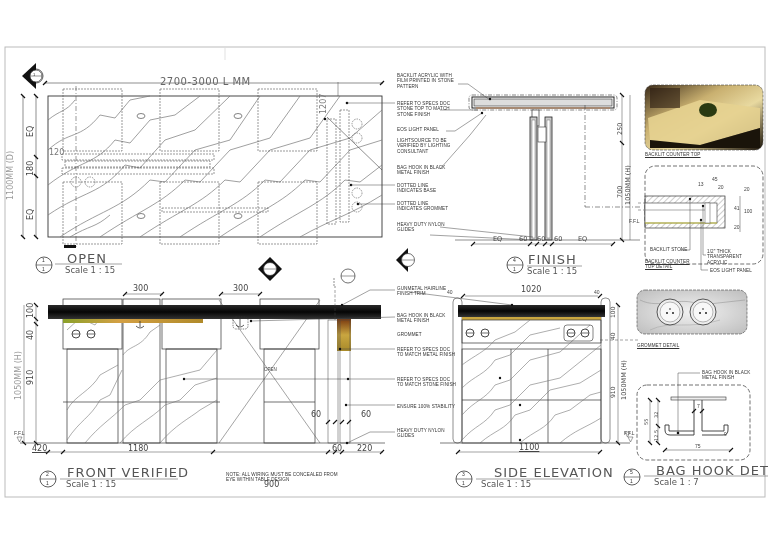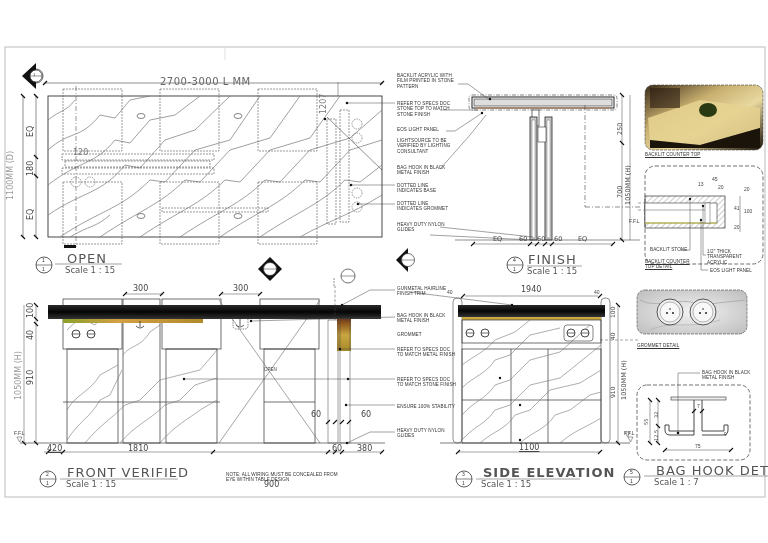--- a/index.html
+++ b/index.html
@@ -448,21 +448,21 @@
 </svg>
 
 
 
 <span class="lbl dim" style="left:160px;top:76px;font-size:10px;color:#666;letter-spacing:0.5px;">2700-3000 L MM</span>
 <span class="lbl" style="left:33px;top:72px;font-size:4px;">1</span>
 <span class="lbl dimv" style="left:6px;top:200px;color:#999;">1100MM (D)</span>
 <span class="lbl dimv" style="left:26px;top:137px;">EQ</span>
 <span class="lbl dimv" style="left:26px;top:176px;">180</span>
 <span class="lbl dimv" style="left:26px;top:220px;">EQ</span>
-<span class="lbl dim" style="left:49px;top:148px;color:#777;padding-left:24px;">120</span>
+<span class="lbl dim" style="left:49px;top:148px;color:#777;">120</span>
 <span class="lbl dimv" style="left:319px;top:114px;color:#777;">1207</span>
 <span class="lbl" style="left:42px;top:257px;font-size:5px;">1</span>
 <span class="lbl" style="left:42px;top:266px;font-size:5px;">1</span>
 <span class="lbl title" style="left:67px;top:251px;">OPEN</span>
 <span class="lbl scale" style="left:65px;top:265px;">Scale 1 : 15</span>
 
 
 <span class="lbl note" style="left:397px;top:73px;">BACKLIT ACRYLIC WITH
 FILM PRINTED IN STONE
 PATTERN</span>
@@ -515,25 +515,25 @@
 TOP DETAIL</span>
 
 
 <span class="lbl dim" style="left:133px;top:284px;">300</span>
 <span class="lbl dim" style="left:233px;top:284px;">300</span>
 <span class="lbl dimv" style="left:26px;top:318px;">100</span>
 <span class="lbl dimv" style="left:26px;top:340px;">40</span>
 <span class="lbl dimv" style="left:26px;top:385px;">910</span>
 <span class="lbl dimv" style="left:14px;top:400px;color:#999;">1050MM (H)</span>
 <span class="lbl small" style="left:14px;top:430px;">F.F.L</span>
-<span class="lbl dim" style="left:47px;top:444px;text-decoration:underline;">420</span>
-<span class="lbl dim" style="left:128px;top:444px;">1810</span>
+<span class="lbl dim" style="left:32px;top:444px;text-decoration:underline;">420</span>
+<span class="lbl dim" style="left:128px;top:444px;">1180</span>
 <span class="lbl dim" style="left:264px;top:444px;margin-top:36px;">900</span>
 <span class="lbl dim" style="left:332px;top:444px;">60</span>
-<span class="lbl dim" style="left:357px;top:444px;">380</span>
+<span class="lbl dim" style="left:357px;top:444px;">220</span>
 <span class="lbl dim" style="left:311px;top:410px;">60</span>
 <span class="lbl dim" style="left:361px;top:410px;">60</span>
 <span class="lbl small" style="left:264px;top:367px;font-size:4.5px;">OPEN</span>
 <span class="lbl note" style="left:226px;top:472px;">NOTE: ALL WIRING MUST BE CONCEALED FROM
 EYE WITHIN TABLE DESIGN</span>
 <span class="lbl note" style="left:397px;top:286px;">GUNMETAL HAIRLINE
 FINISH TRIM</span>
 <span class="lbl note" style="left:397px;top:313px;">BAG HOOK IN BLACK
 METAL FINISH</span>
 <span class="lbl note" style="left:397px;top:332px;">GROMMET</span>
@@ -543,32 +543,32 @@
 TO MATCH STONE FINISH</span>
 <span class="lbl note" style="left:397px;top:404px;">ENSURE 100% STABILITY</span>
 <span class="lbl note" style="left:397px;top:428px;">HEAVY DUTY NYLON
 GLIDES</span>
 <span class="lbl" style="left:46px;top:471px;font-size:5px;">2</span>
 <span class="lbl" style="left:46px;top:480px;font-size:5px;">1</span>
 <span class="lbl title" style="left:67px;top:465px;">FRONT VERIFIED</span>
 <span class="lbl scale" style="left:66px;top:479px;">Scale 1 : 15</span>
 
 
-<span class="lbl dim" style="left:521px;top:285px;">1940</span>
+<span class="lbl dim" style="left:521px;top:285px;">1020</span>
 <span class="lbl small" style="left:447px;top:289px;">40</span>
 <span class="lbl small" style="left:594px;top:289px;">40</span>
 <span class="lbl dim" style="left:519px;top:443px;text-decoration:underline;">1100</span>
 <span class="lbl dimv" style="left:609px;top:318px;font-size:6px;">100</span>
 <span class="lbl dimv" style="left:609px;top:340px;font-size:6px;">40</span>
 <span class="lbl dimv" style="left:609px;top:398px;font-size:6px;">910</span>
 <span class="lbl dimv" style="left:620px;top:400px;font-size:6.5px;">1050MM (H)</span>
 <span class="lbl small" style="left:624px;top:430px;">F.F.L</span>
 <span class="lbl" style="left:462px;top:471px;font-size:5px;">3</span>
 <span class="lbl" style="left:462px;top:480px;font-size:5px;">1</span>
-<span class="lbl title" style="left:483px;top:465px;font-weight:bold;">SIDE ELEVATION</span>
+<span class="lbl title" style="left:494px;top:465px;">SIDE ELEVATION</span>
 <span class="lbl scale" style="left:481px;top:479px;">Scale 1 : 15</span>
 
 
 <span class="lbl note" style="left:637px;top:343px;text-decoration:underline;">GROMMET DETAIL</span>
 
 
 <span class="lbl note" style="left:702px;top:370px;">BAG HOOK IN BLACK
 METAL FINISH</span>
 <span class="lbl dimv" style="left:643px;top:425px;font-size:5px;">55</span>
 <span class="lbl dimv" style="left:653px;top:418px;font-size:5px;">32</span>

